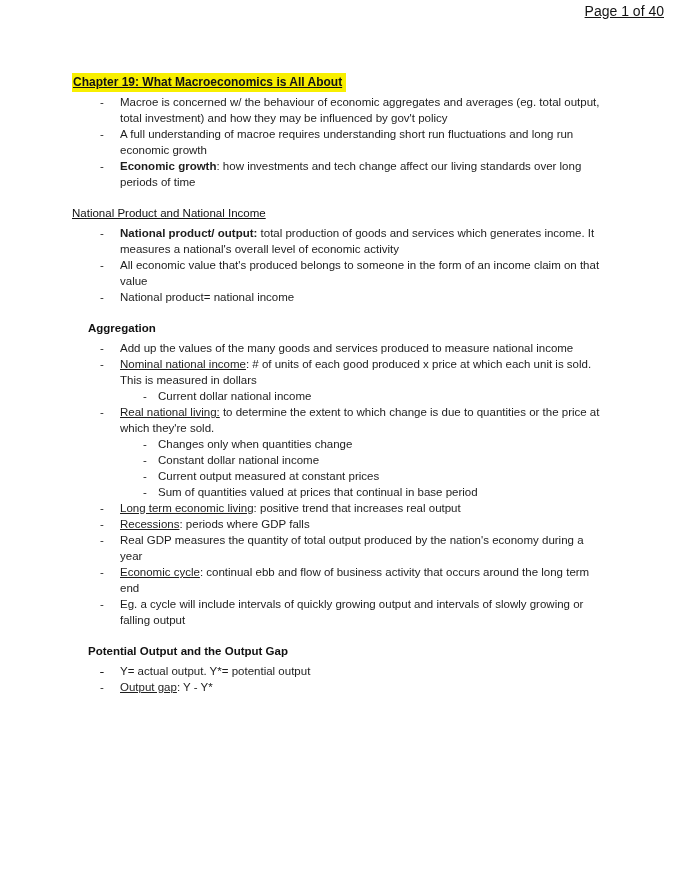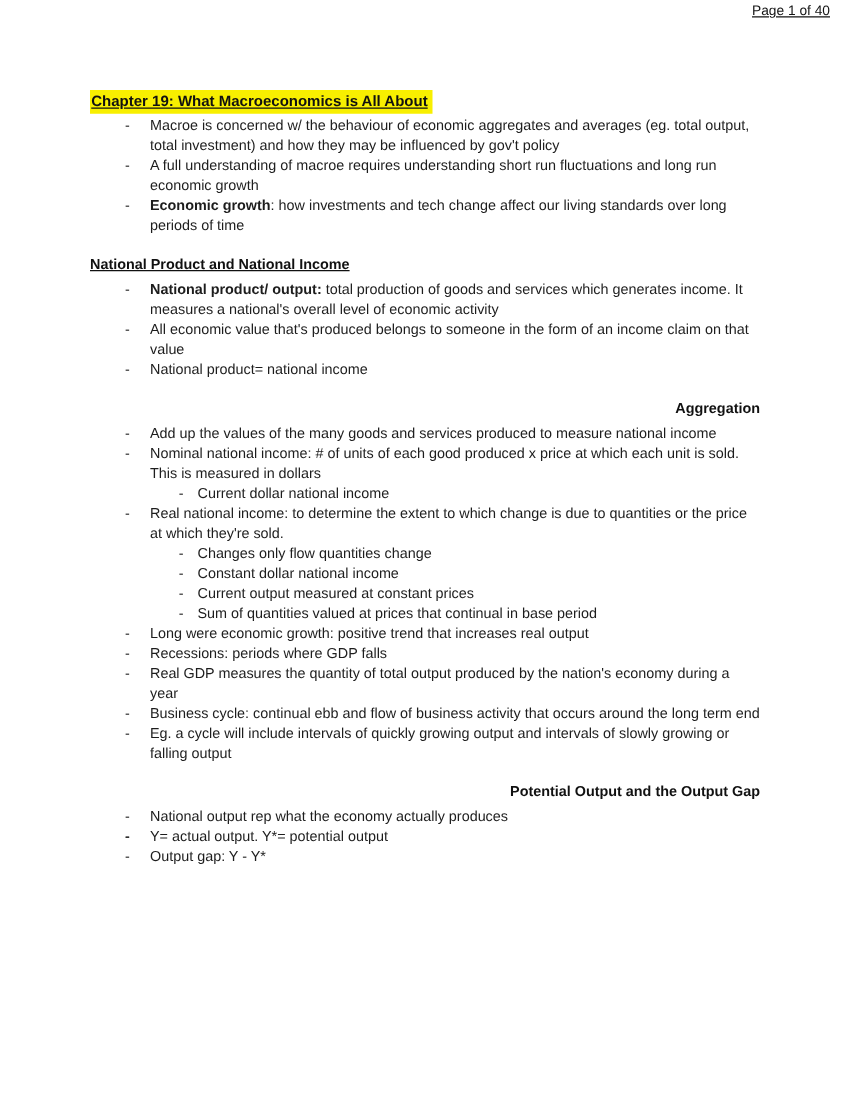--- a/index.html
+++ b/index.html
@@ -7,51 +7,51 @@
     width: 680px; height: 880px;
     background: #ffffff;
     overflow: hidden;
     position: relative;
     font-family: "Liberation Sans", "DejaVu Sans", sans-serif;
     color: #1d1d1d;
     -webkit-font-smoothing: antialiased;
   }
   .page-number {
     position: absolute; top: 3px; right: 16px;
-    font-size: 11px; color: #141414;
+    font-size: 14px; color: #141414;
     text-decoration: underline;
   }
   .content {
     position: absolute; left: 72px; top: 72px; width: 536px;
   }
   .heading {
     font-size: 11.5px; line-height: 15px;
-    font-weight: bold;
+    font-weight: normal;
     margin: 16px 0 4px 0;
     color: #111;
   }
   section:first-child .heading { margin-top: 0; }
   .heading.bold { font-weight: bold; margin-left: 16px; }
   .heading.underline { text-decoration: underline; }
   .heading.highlight {
     font-weight: bold;
     text-decoration: underline;
     background: #f8ef00;
     display: inline-block;
     padding: 2px 4px 2px 1px;
     font-size: 12px;
     margin-bottom: 2px;
   }
   ul { list-style: none; margin: 0; padding: 0; font-size: 11.5px; line-height: 16px; }
   li { position: relative; padding-left: 48px; }
   li > .marker { position: absolute; left: 28px; }
   ul.l2 li { padding-left: 38px; }
   ul.l2 li > .marker { left: 23px; }
-  .bold { font-weight: bold; text-align: right; }
-  .underline { }
+  .bold { font-weight: bold; }
+  .underline { text-decoration: underline; }
 </style>
 </head>
 <body>
 
 <div class="page-number">Page 1 of 40</div>
 <div class="content" id="content">
     <section><div class="heading highlight">Chapter 19: What Macroeconomics is All About</div><ul class="l1">
         <li><span class="marker">-</span><span><span>Macroe is concerned w/ the behaviour of economic aggregates and averages (eg. total output, total investment) and how they may be influenced by gov't policy</span></span></li>
         <li><span class="marker">-</span><span><span>A full understanding of macroe requires understanding short run fluctuations and long run economic growth</span></span></li>
         <li><span class="marker">-</span><span><span class="bold">Economic growth</span><span>: how investments and tech change affect our living standards over long periods of time</span></span></li>
@@ -64,39 +64,39 @@
         <li><span class="marker">-</span><span><span>National product= national income</span></span></li>
       </ul>
     </section>
     <section>
       <div class="heading bold">Aggregation</div>
       <ul class="l1">
         <li><span class="marker">-</span><span><span>Add up the values of the many goods and services produced to measure national income</span></span></li>
         <li><span class="marker">-</span><span><span class="underline">Nominal national income</span><span>: # of units of each good produced x price at which each unit is sold. This is measured in dollars</span></span><ul class="l2">
             <li><span class="marker">-</span><span>Current dollar national income</span></li>
           </ul></li>
-        <li><span class="marker">-</span><span><span class="underline">Real national income:</span><span> to determine the extent to which change is due to quantities or the price at which they're sold.</span></span><ul class="l2">
-            <li><span class="marker">-</span><span>Changes only flow quantities change</span></li>
+        <li><span class="marker">-</span><span><span class="underline">Real national living:</span><span> to determine the extent to which change is due to quantities or the price at which they're sold.</span></span><ul class="l2">
+            <li><span class="marker">-</span><span>Changes only when quantities change</span></li>
             <li><span class="marker">-</span><span>Constant dollar national income</span></li>
             <li><span class="marker">-</span><span>Current output measured at constant prices</span></li>
             <li><span class="marker">-</span><span>Sum of quantities valued at prices that continual in base period</span></li>
           </ul></li>
       </ul>
     </section>
     <section>
       <ul class="l1">
-        <li><span class="marker">-</span><span><span class="underline">Long were economic growth</span><span>: positive trend that increases real output</span></span></li>
+        <li><span class="marker">-</span><span><span class="underline">Long term economic living</span><span>: positive trend that increases real output</span></span></li>
         <li><span class="marker">-</span><span><span class="underline">Recessions</span><span>: periods where GDP falls</span></span></li>
         <li><span class="marker">-</span><span><span>Real GDP measures the quantity of total output produced by the nation's economy during a year</span></span></li>
-        <li><span class="marker">-</span><span><span class="underline">Business cycle</span><span>: continual ebb and flow of business activity that occurs around the long term end</span></span></li>
+        <li><span class="marker">-</span><span><span class="underline">Economic cycle</span><span>: continual ebb and flow of business activity that occurs around the long term end</span></span></li>
         <li><span class="marker">-</span><span><span>Eg. a cycle will include intervals of quickly growing output and intervals of slowly growing or falling output</span></span></li>
       </ul>
     </section>
     <section>
       <div class="heading bold">Potential Output and the Output Gap</div>
       <ul class="l1">
-        <li><span class="marker">-</span><span><span>National output rep what the economy actually produces</span></span></li>
+        <li><span class="marker">-</span></li>
         <li><span class="marker">-</span></li>
         <li><span class="marker">-</span><span><span>Y= actual output. Y*= potential output</span></span></li>
         <li><span class="marker">-</span><span><span class="underline">Output gap</span><span>: Y - Y*</span></span></li>
       </ul>
     </section>
   </div>
 
 </body></html>

